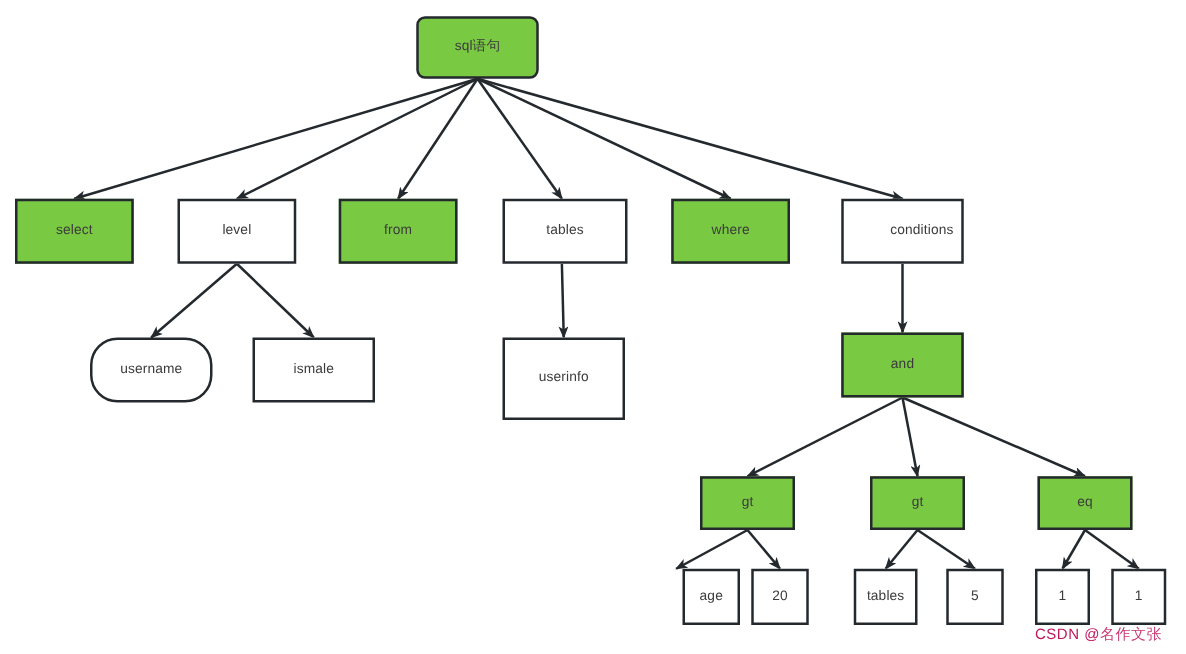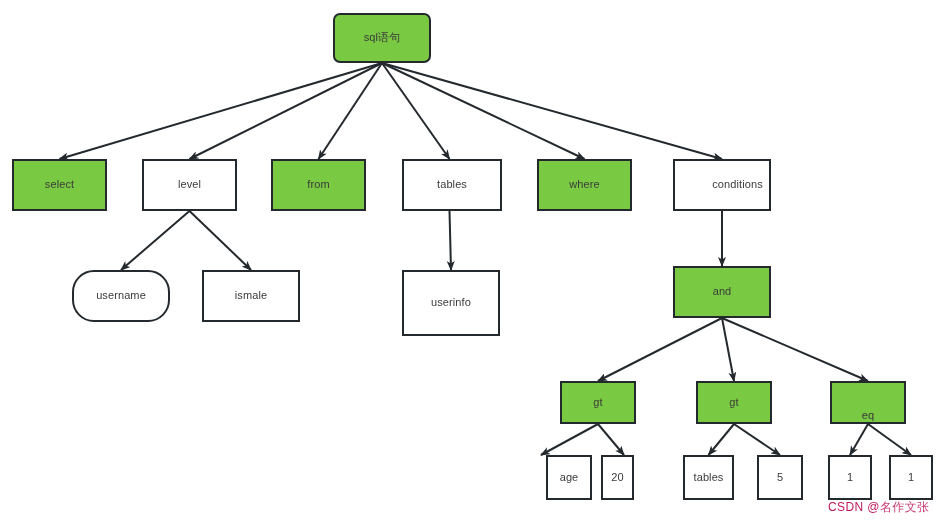--- a/index.html
+++ b/index.html
@@ -123,27 +123,27 @@
       </div>
       <div class="node green" style="left: 673px; top: 266px; width: 98px; height: 52px;">
         <span>and</span>
       </div>
       <div class="node green" style="left: 560px; top: 381px; width: 76px; height: 43px;">
         <span>gt</span>
       </div>
       <div class="node green" style="left: 696px; top: 381px; width: 76px; height: 43px;">
         <span>gt</span>
       </div>
-      <div class="node green" style="left: 830px; top: 381px; width: 76px; height: 43px; align-items: flex-end;">
+      <div class="node green" style="left: 830px; top: 381px; width: 76px; height: 43px;">
         <span>eq</span>
       </div>
       <div class="node" style="left: 518px; top: 455px; width: 46px; height: 45px; margin-left: 28px;">
         <span>age</span>
       </div>
-      <div class="node" style="left: 601px; top: 455px; width: 33px; height: 45px;">
+      <div class="node" style="left: 601px; top: 455px; width: 46px; height: 45px;">
         <span>20</span>
       </div>
       <div class="node" style="left: 683px; top: 455px; width: 51px; height: 45px;">
         <span>tables</span>
       </div>
       <div class="node" style="left: 757px; top: 455px; width: 46px; height: 45px;">
         <span>5</span>
       </div>
       <div class="node" style="left: 828px; top: 455px; width: 44px; height: 45px;">
         <span>1</span>

